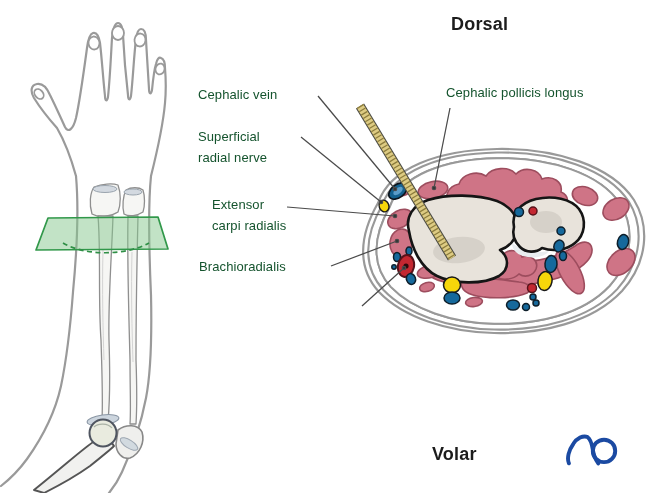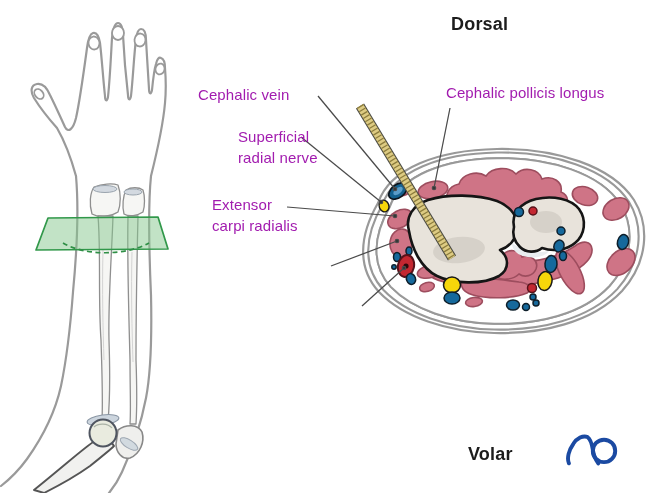--- a/index.html
+++ b/index.html
@@ -2,21 +2,21 @@
 <html><head>
 <meta charset="utf-8">
 <style>
   html,body{margin:0;padding:0;background:#fff;}
   .stage{
     position:relative;width:665px;height:493px;background:#fff;overflow:hidden;
     font-family:"Liberation Sans", sans-serif;
   }
   .stage svg.art{position:absolute;left:0;top:0;}
   .anno{
-    position:absolute;font-size:15px;line-height:21px;color:#a21caf;
+    position:absolute;font-size:13px;line-height:21px;color:#14532d;
     white-space:pre-line;letter-spacing:.1px;
   }
   .orient{
     position:absolute;font-size:18px;font-weight:bold;color:#1c1c1c;letter-spacing:.2px;text-align:center;
   }
   .logo{position:absolute;left:566px;top:434px;width:52px;height:32px;}
   
   .muscle{fill:#cf7486;stroke:#9d4d5e;stroke-width:1.6;}
   .vein{fill:#16699c;stroke:#0e1f2b;stroke-width:1.5;}
   .bone-x{fill:#e8e3db;stroke:#151515;stroke-width:2.6;stroke-linejoin:round;}
@@ -217,27 +217,28 @@
       <line x1="331" y1="266" x2="397" y2="241"></line>
         <circle cx="397" cy="241" r="1.7"></circle>
       <line x1="362" y1="306" x2="404" y2="268"></line>
         <circle cx="404" cy="268" r="1.7"></circle>
       <line x1="450" y1="108" x2="434" y2="188"></line>
         <circle cx="434" cy="188" r="1.7"></circle>
     </g>
   </svg>
 
   <div class="orient" style="left:451px;top:14px;">Dorsal</div>
-  <div class="orient" style="left:468px;top:444px;">Volar</div>
+  <div class="orient" style="left:432px;top:444px;">Volar</div>
 
   <div class="anno" style="left:198px;top:84px;">Cephalic vein</div>
-  <div class="anno" style="left:198px;top:126px;margin-left:40px;">Superficial
+  <div class="anno" style="left:198px;top:126px;">Superficial
 radial nerve</div>
   <div class="anno" style="left:212px;top:194px;">Extensor
 carpi radialis</div>
+  <div class="anno" style="left:199px;top:256px;">Brachioradialis</div>
   <div class="anno" style="left:446px;top:82px;">Cephalic pollicis longus</div>
 
   <div class="logo">
     <svg width="52" height="32" viewBox="0 0 58 36">
       <path d="M 3,33 C 0.5,27 3,18 8,11 C 12,5 19,1 24,3.5 C 28,6 29,12 30,18 C 31,24 33,29 36,33" fill="none" stroke="#1b4aa2" stroke-width="4.4" stroke-linecap="round"></path>
       <circle cx="42.5" cy="19" r="12.6" fill="none" stroke="#1b4aa2" stroke-width="4.4"></circle>
     </svg>
   </div>
 
 </div>

